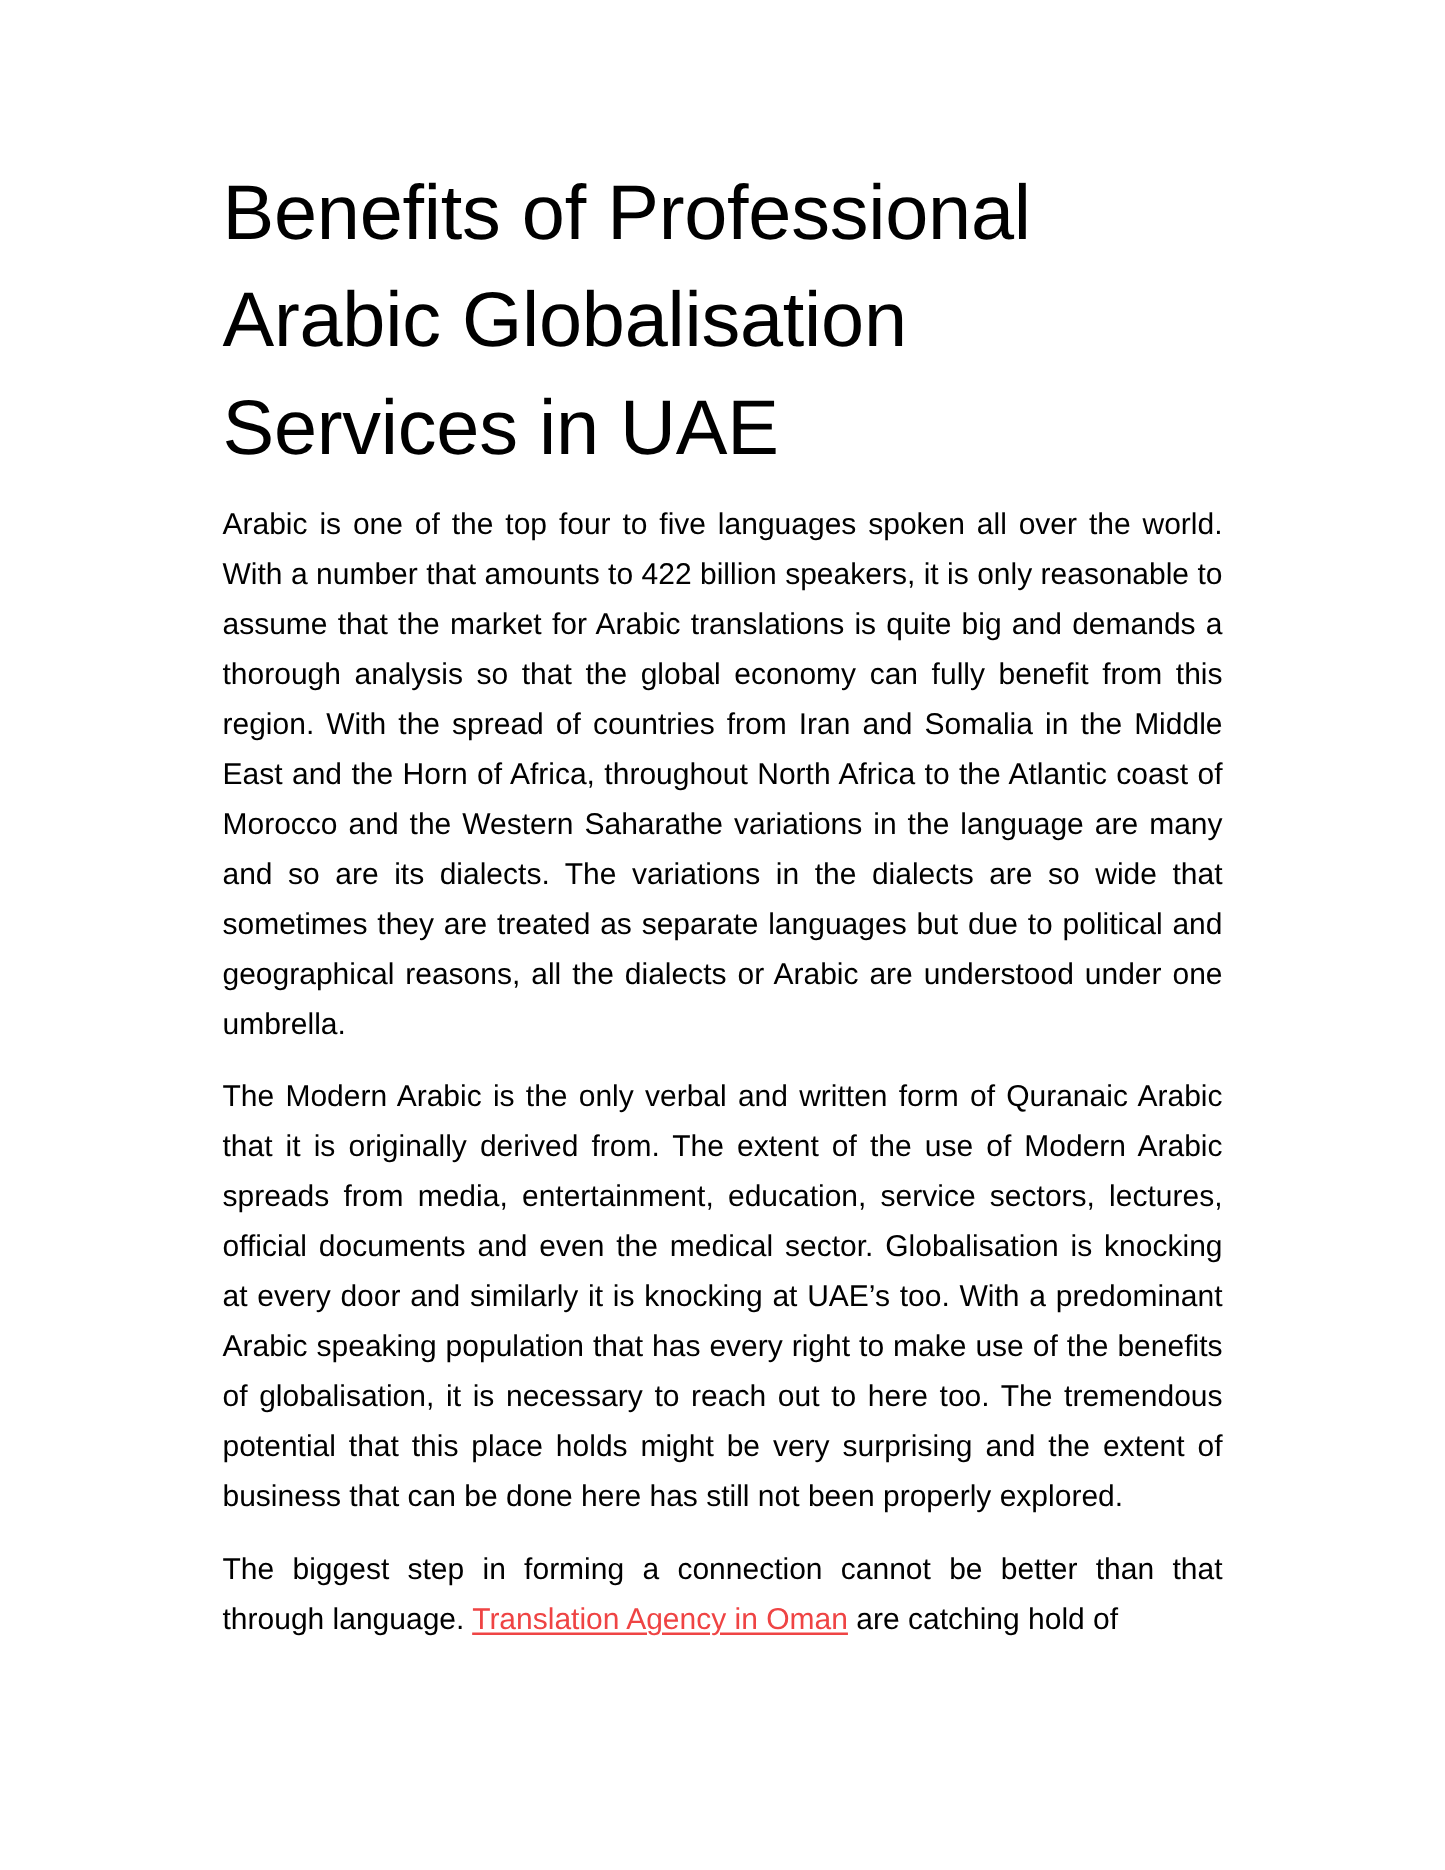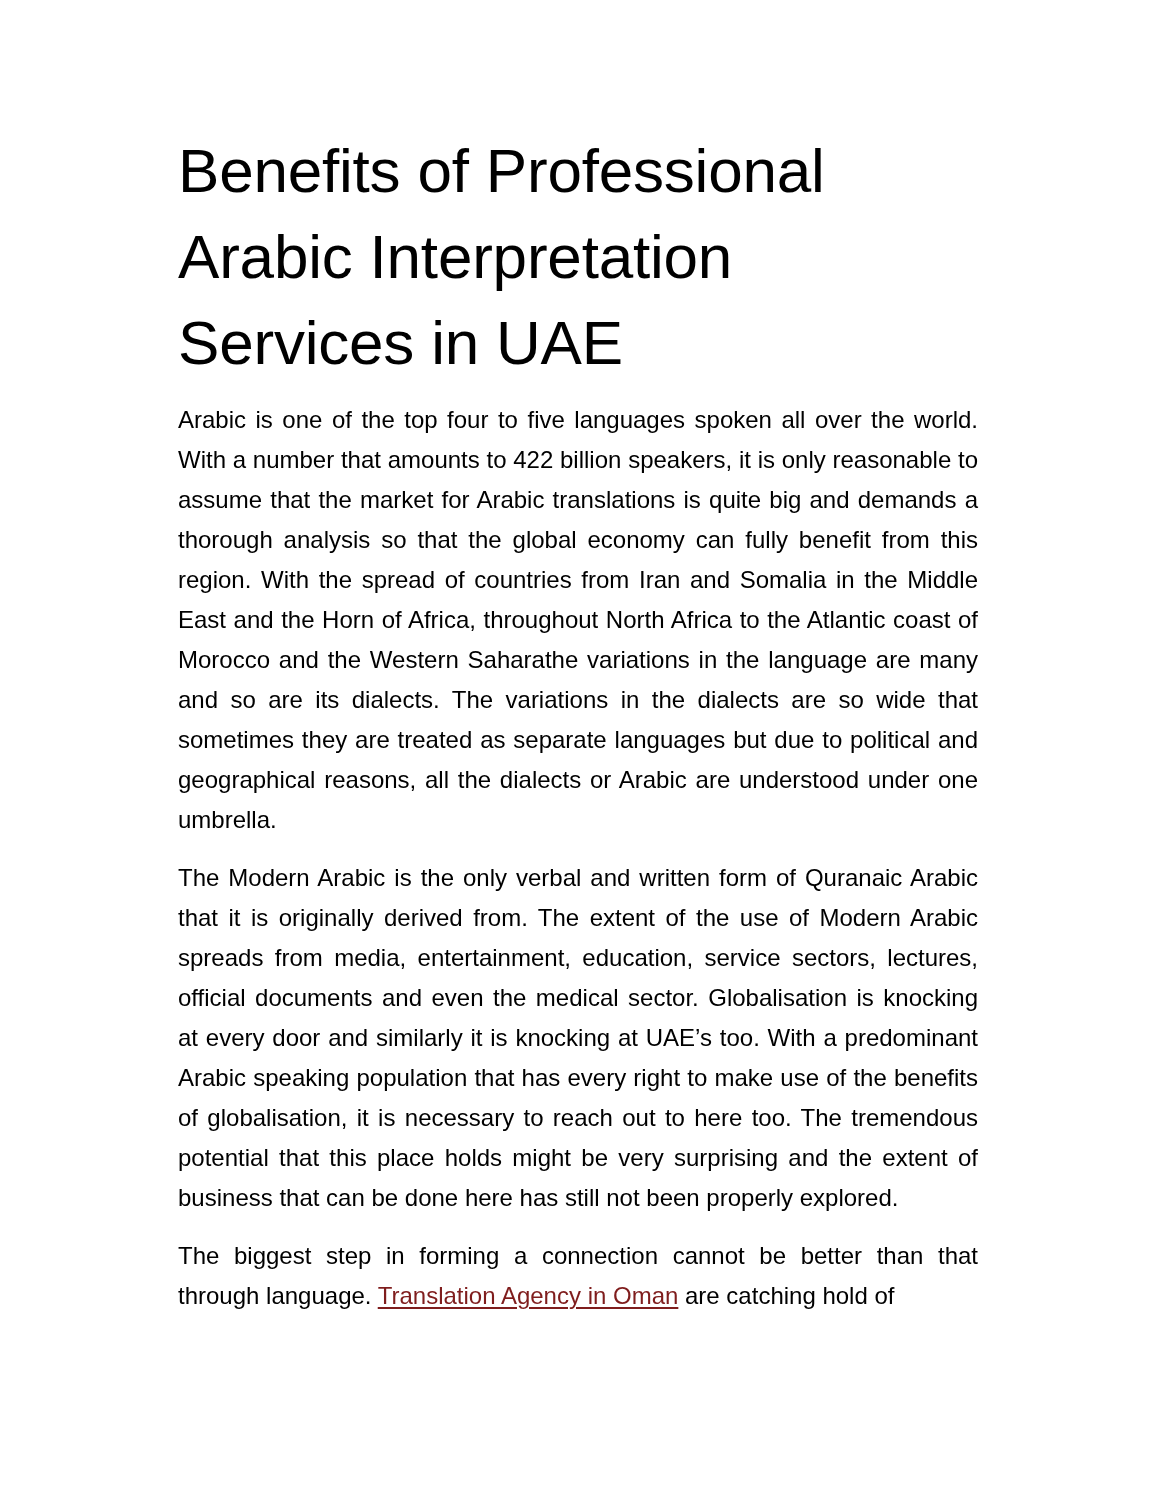--- a/index.html
+++ b/index.html
@@ -53,35 +53,35 @@
     text-justify: inter-word;
     margin: 0 0 18px 0;
     hyphens: none;
   }
 
   .para:last-child {
     margin-bottom: 0;
   }
 
   .doc-link {
-    color: #7f1d1d;
+    color: #ef4444;
     text-decoration: underline;
     text-decoration-thickness: 2px;
     text-underline-offset: 3px;
     cursor: pointer;
   }
 </style>
 </head>
 <body>
 
 <div class="page">
 
   <div class="content">
 
-    <h1 class="doc-title">Benefits of Professional Arabic Interpretation Services in UAE</h1>
+    <h1 class="doc-title">Benefits of Professional Arabic Globalisation Services in UAE</h1>
 
     <p class="para">Arabic is one of the top four to five languages spoken all over the world.  With a number that amounts to 422 billion speakers, it is only reasonable to assume that the market for Arabic translations is quite big and demands a thorough analysis so that the global economy can fully benefit from this region. With the spread of countries from Iran and Somalia in the Middle East and the Horn of Africa, throughout North Africa to the Atlantic coast of Morocco and the Western Saharathe variations in the language are many and so are its dialects. The variations in the dialects are so wide that sometimes they are treated as separate languages but due to political and geographical reasons, all the dialects or Arabic are understood under one umbrella.</p>
 
     <p class="para">The Modern Arabic is the only verbal and written form of Quranaic Arabic that it is originally derived from. The extent of the use of Modern Arabic spreads from media, entertainment, education, service sectors, lectures, official documents and even the medical sector. Globalisation is knocking at every door and similarly it is knocking at UAE’s too. With a predominant Arabic speaking population that has every right to make use of the benefits of globalisation, it is necessary to reach out to here too. The tremendous potential that this place holds might be very surprising and the extent of business that can be done here has still not been properly explored.</p>
 
     <p class="para"><span>The biggest step in forming a connection cannot be better than that through language. </span><a class="doc-link" href="#">Translation Agency in Oman</a><span> are catching hold of</span></p>
 
   </div>
 
 </div>

